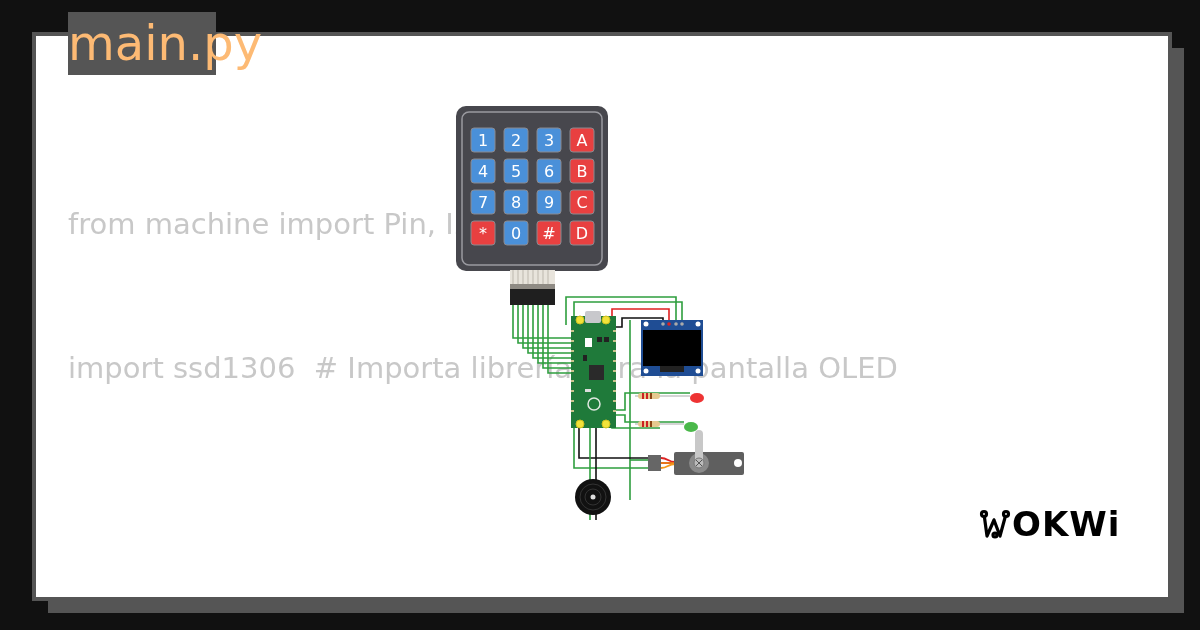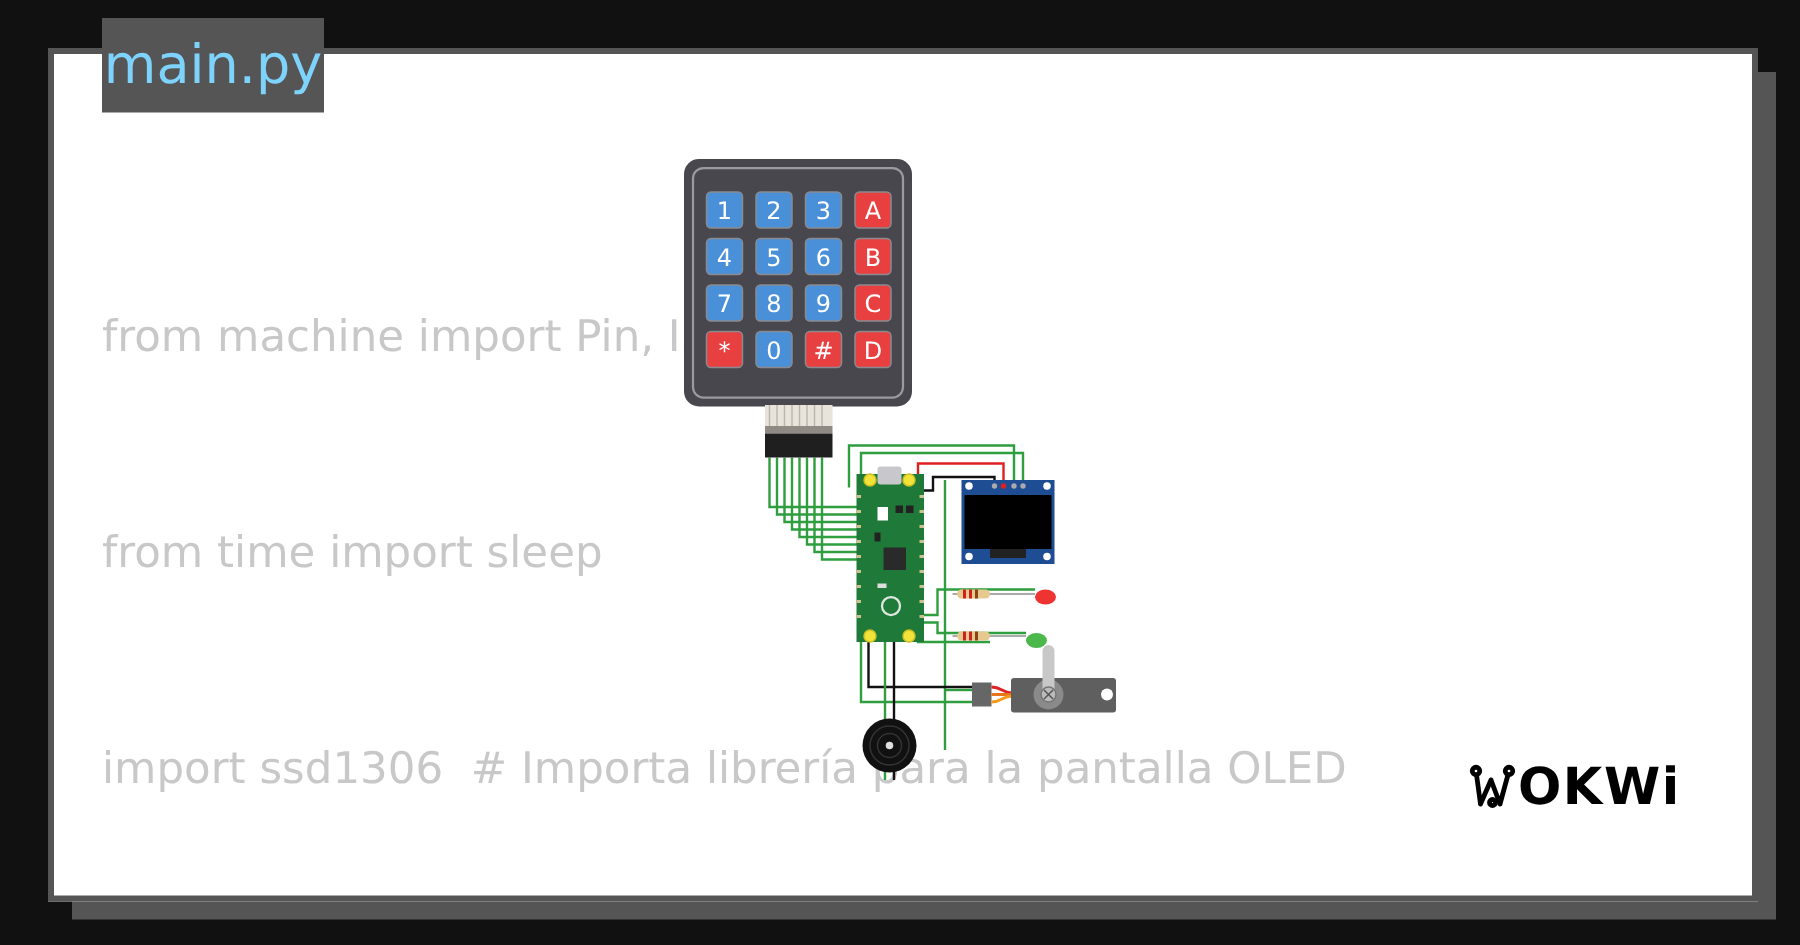--- a/index.html
+++ b/index.html
@@ -1,32 +1,31 @@
 <!DOCTYPE html>
 <html><head>
 <meta charset="utf-8">
 <style>
   html,body{margin:0;padding:0;}
   body{width:1200px;height:630px;background:#111111;position:relative;overflow:hidden;font-family:"DejaVu Sans","Liberation Sans",sans-serif;}
   .shadow{position:absolute;left:48px;top:48px;width:1136px;height:565px;background:#555555;}
   .panel{position:absolute;left:32px;top:32px;width:1132px;height:561px;background:#ffffff;border:4px solid #555555;box-sizing:content-box;overflow:hidden;}
-  .tab{position:absolute;left:68px;top:12px;height:63px;width:148px;background:#555555;color:#7dd3fc;font-size:36px;line-height:63px;text-align:center;z-index:5;}
+  .tab{position:absolute;left:68px;top:12px;height:63px;width:148px;background:#555555;color:#fdba74;font-size:48px;line-height:63px;text-align:center;z-index:5;}
   .code{position:absolute;left:32px;top:68px;margin:0;font-size:29px;line-height:48px;color:#c8c8c8;white-space:pre;}
   .code .ln{display:block;height:48px;}
   .diagram{position:absolute;left:0;top:0;width:1132px;height:561px;}
   .logo{position:absolute;left:944px;top:490px;width:180px;height:60px;}
 </style>
 </head>
 <body>
 
 <div class="shadow"></div>
 <div class="panel">
   <div class="code">
     <span class="ln">from machine import Pin, I2C, PWM</span>
-    <span class="ln">from time import sleep</span>
     <span class="ln">import ssd1306  # Importa librería para la pantalla OLED</span>
     
     
     
     
     
     
     
     
   </div>

